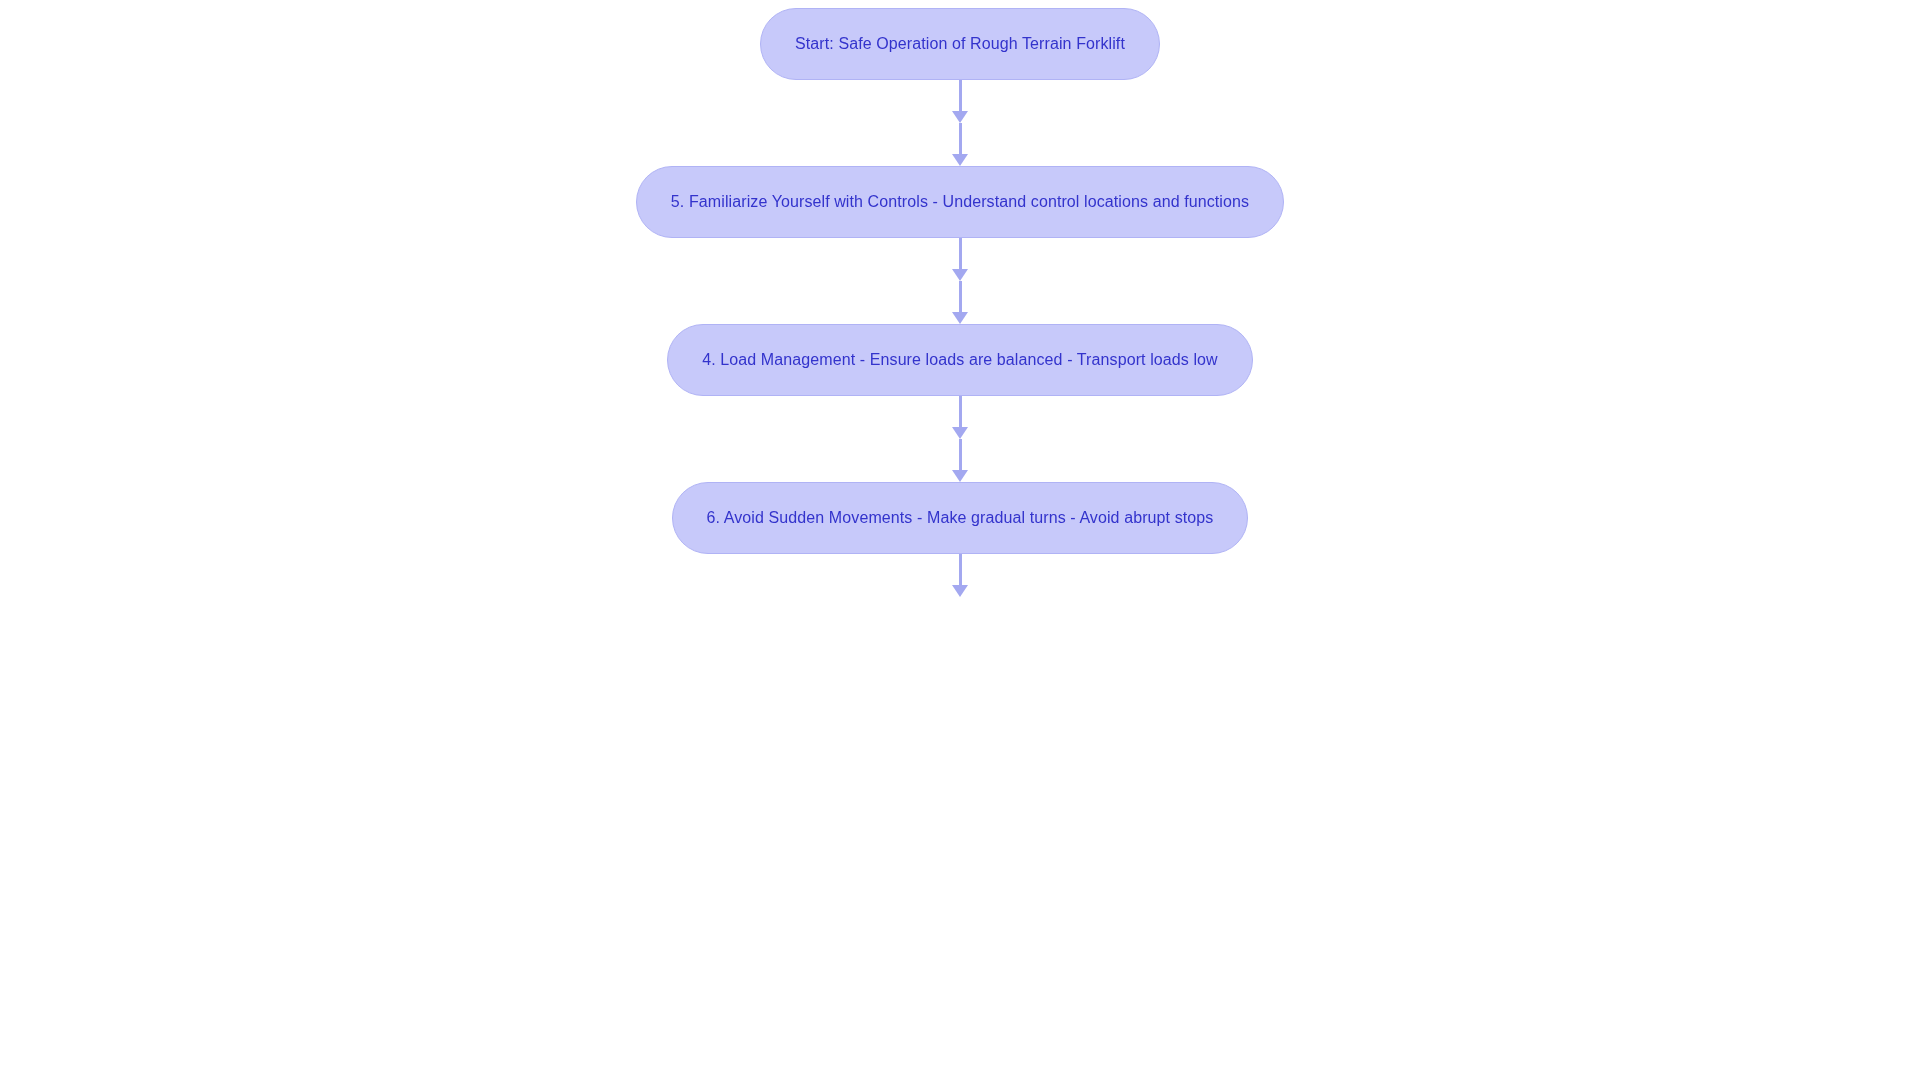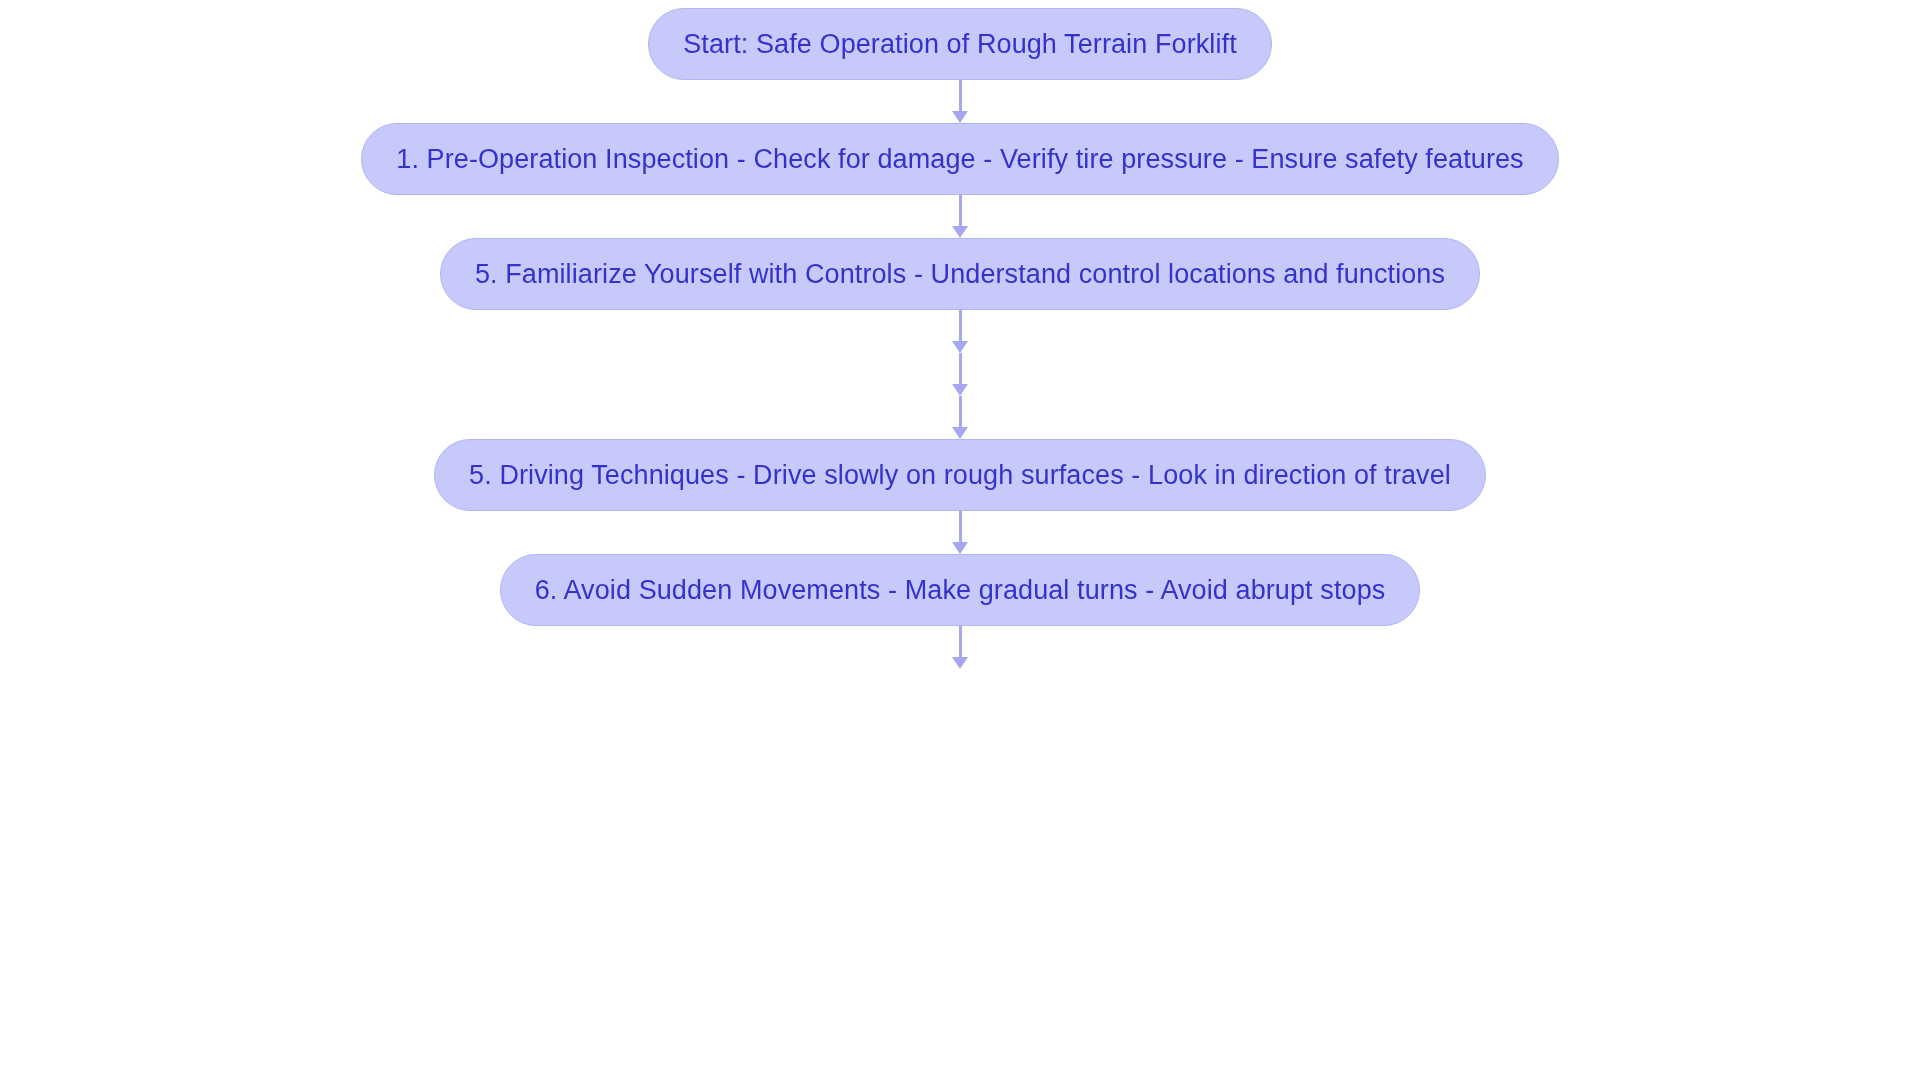--- a/index.html
+++ b/index.html
@@ -33,21 +33,21 @@
     align-items: center;
     justify-content: center;
     background: #c7c9fa;
     border: 1px solid #b0b3f5;
     border-radius: 36px;
     padding: 0 34px;
     white-space: nowrap;
   }
   .node-label {
     color: #3333cc;
-    font-size: 27px;
+    font-size: 16px;
     line-height: 1;
     letter-spacing: 0.1px;
     white-space: nowrap;
   }
 
   
   .connector {
     width: 20px;
     height: 43px;
     display: flex;
@@ -77,49 +77,46 @@
 <div class="flowchart">
 
   <div class="node row-start">
     <span class="node-label">Start: Safe Operation of Rough Terrain Forklift</span>
   </div>
   <div class="connector">
     <span class="stem"></span>
     <span class="head"></span>
   </div>
 
-  <div class="node">
-    <span class="node-label">1. Pre-Operation Inspection - Check for damage - Verify tire pressure - Ensure safety features</span>
-  </div>
   <div class="connector">
     <span class="stem"></span>
     <span class="head"></span>
   </div>
 
   <div class="node">
     <span class="node-label">5. Familiarize Yourself with Controls - Understand control locations and functions</span>
   </div>
   <div class="connector">
     <span class="stem"></span>
     <span class="head"></span>
   </div>
 
   <div class="connector">
     <span class="stem"></span>
     <span class="head"></span>
   </div>
 
+  <div class="node">
+    <span class="node-label">4. Load Management - Ensure loads are balanced - Transport loads low</span>
+  </div>
   <div class="connector">
     <span class="stem"></span>
     <span class="head"></span>
   </div>
 
-  <div class="node">
-    <span class="node-label">5. Driving Techniques - Drive slowly on rough surfaces - Look in direction of travel</span>
-  </div>
   <div class="connector">
     <span class="stem"></span>
     <span class="head"></span>
   </div>
 
   <div class="node">
     <span class="node-label">6. Avoid Sudden Movements - Make gradual turns - Avoid abrupt stops</span>
   </div>
   <div class="connector">
     <span class="stem"></span>

